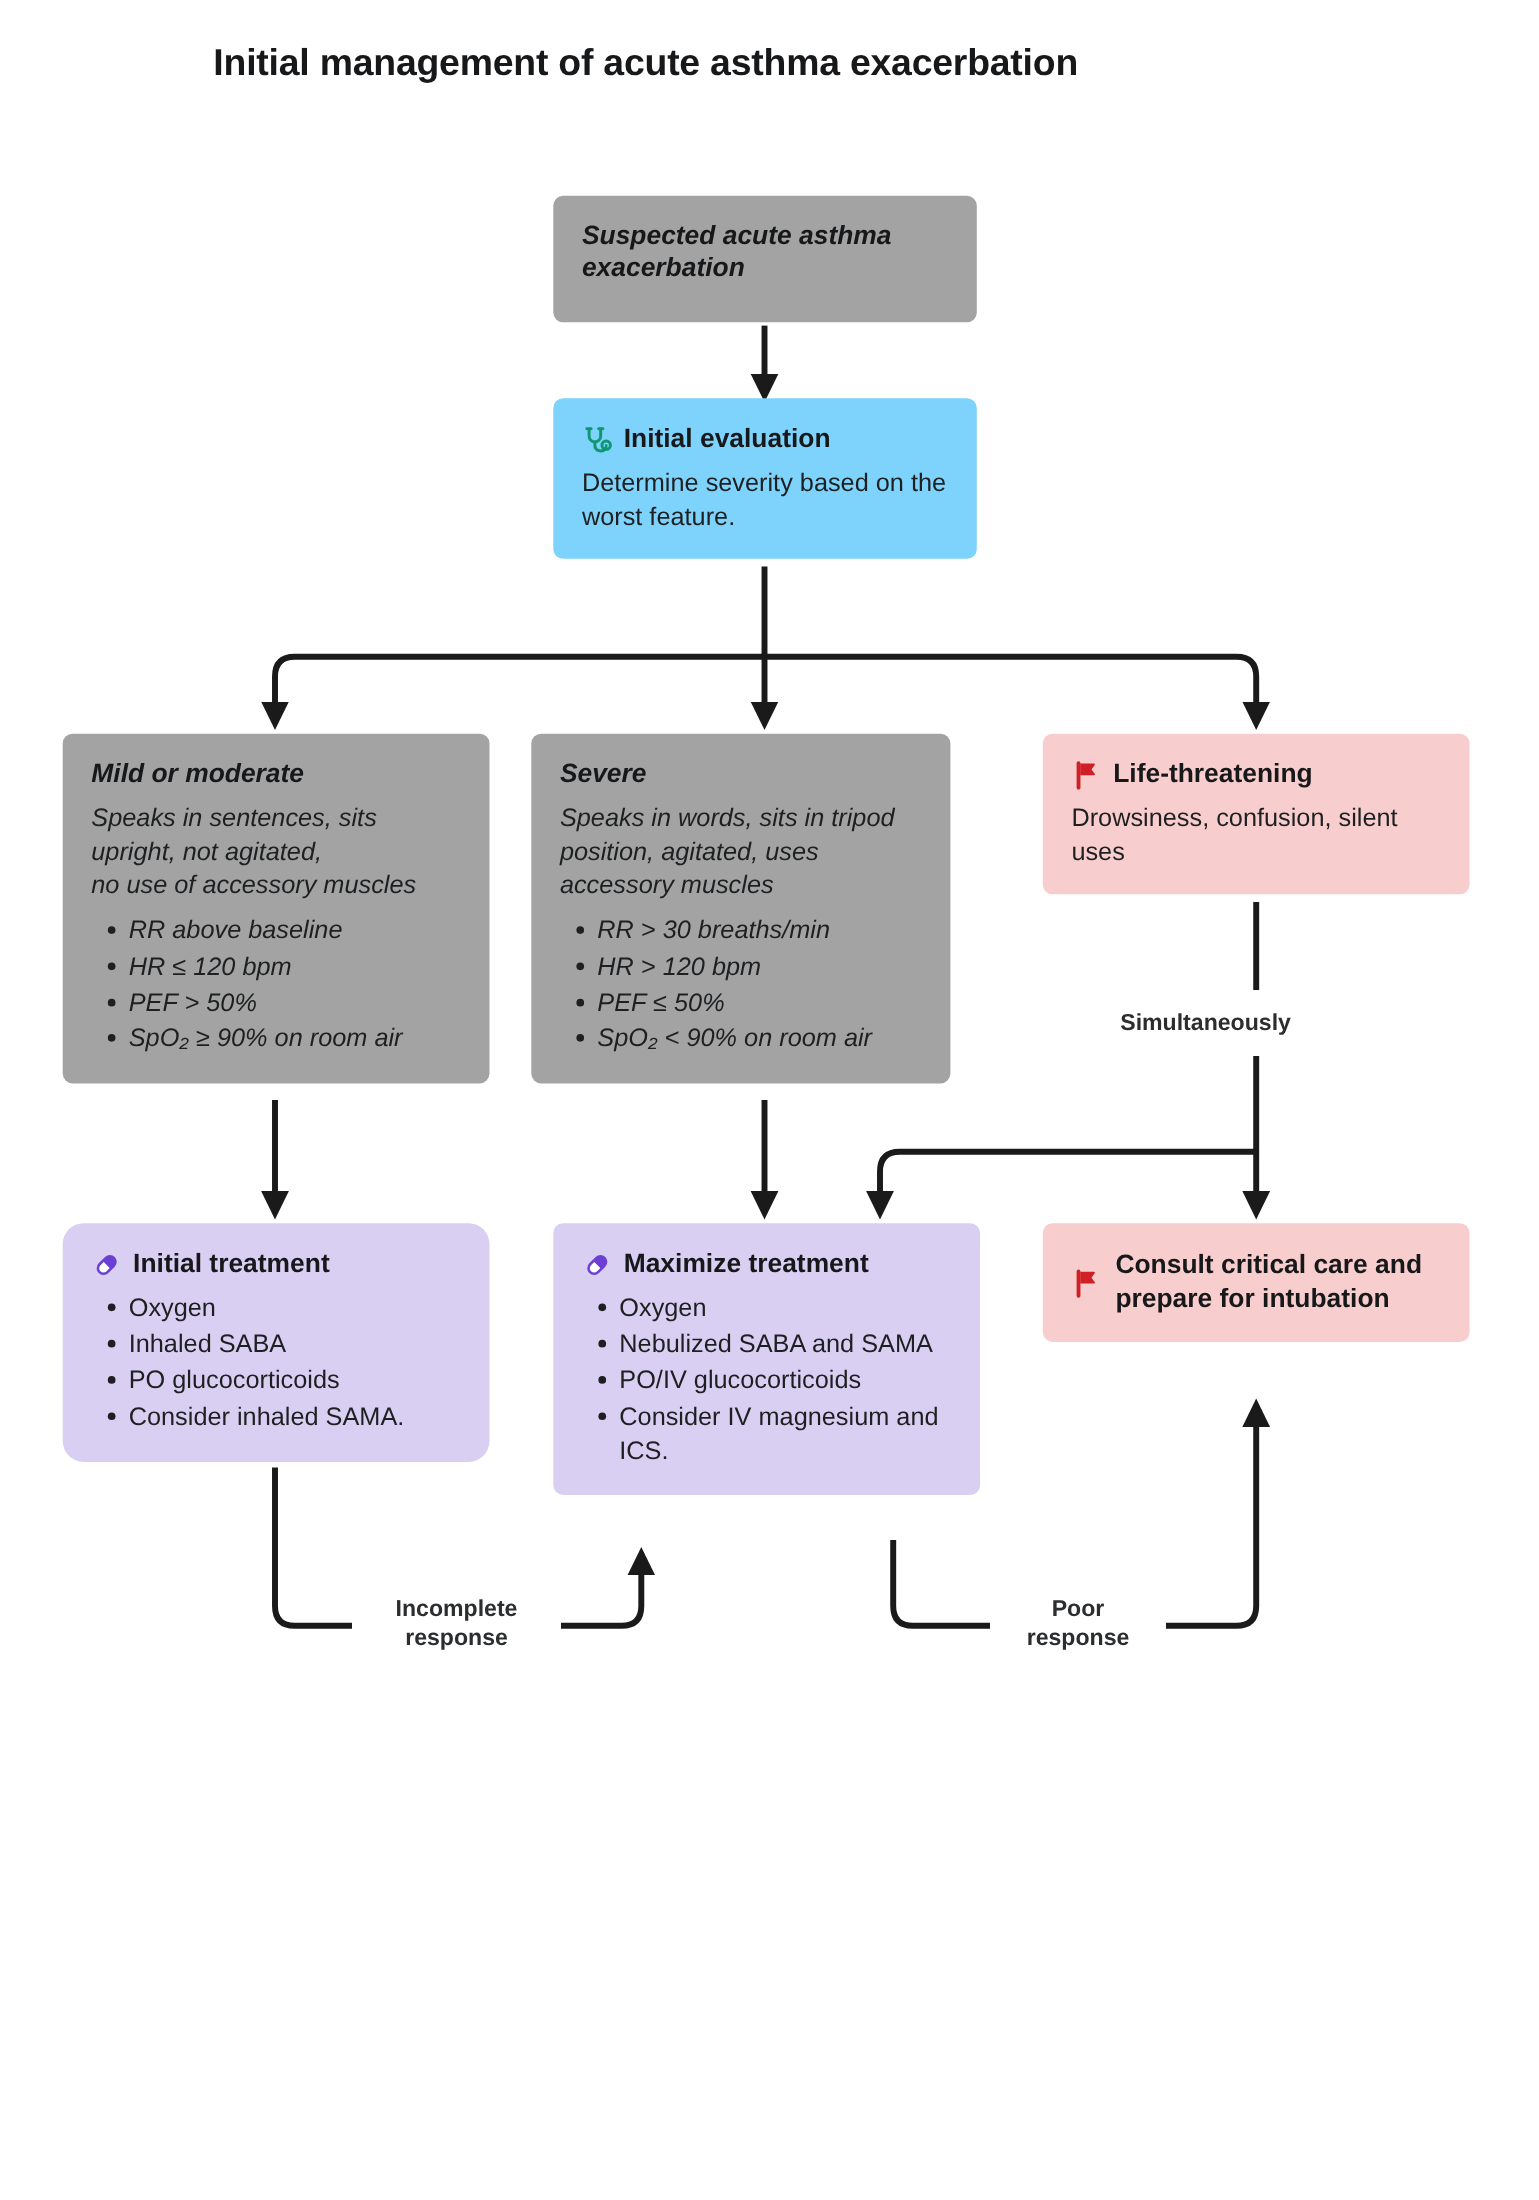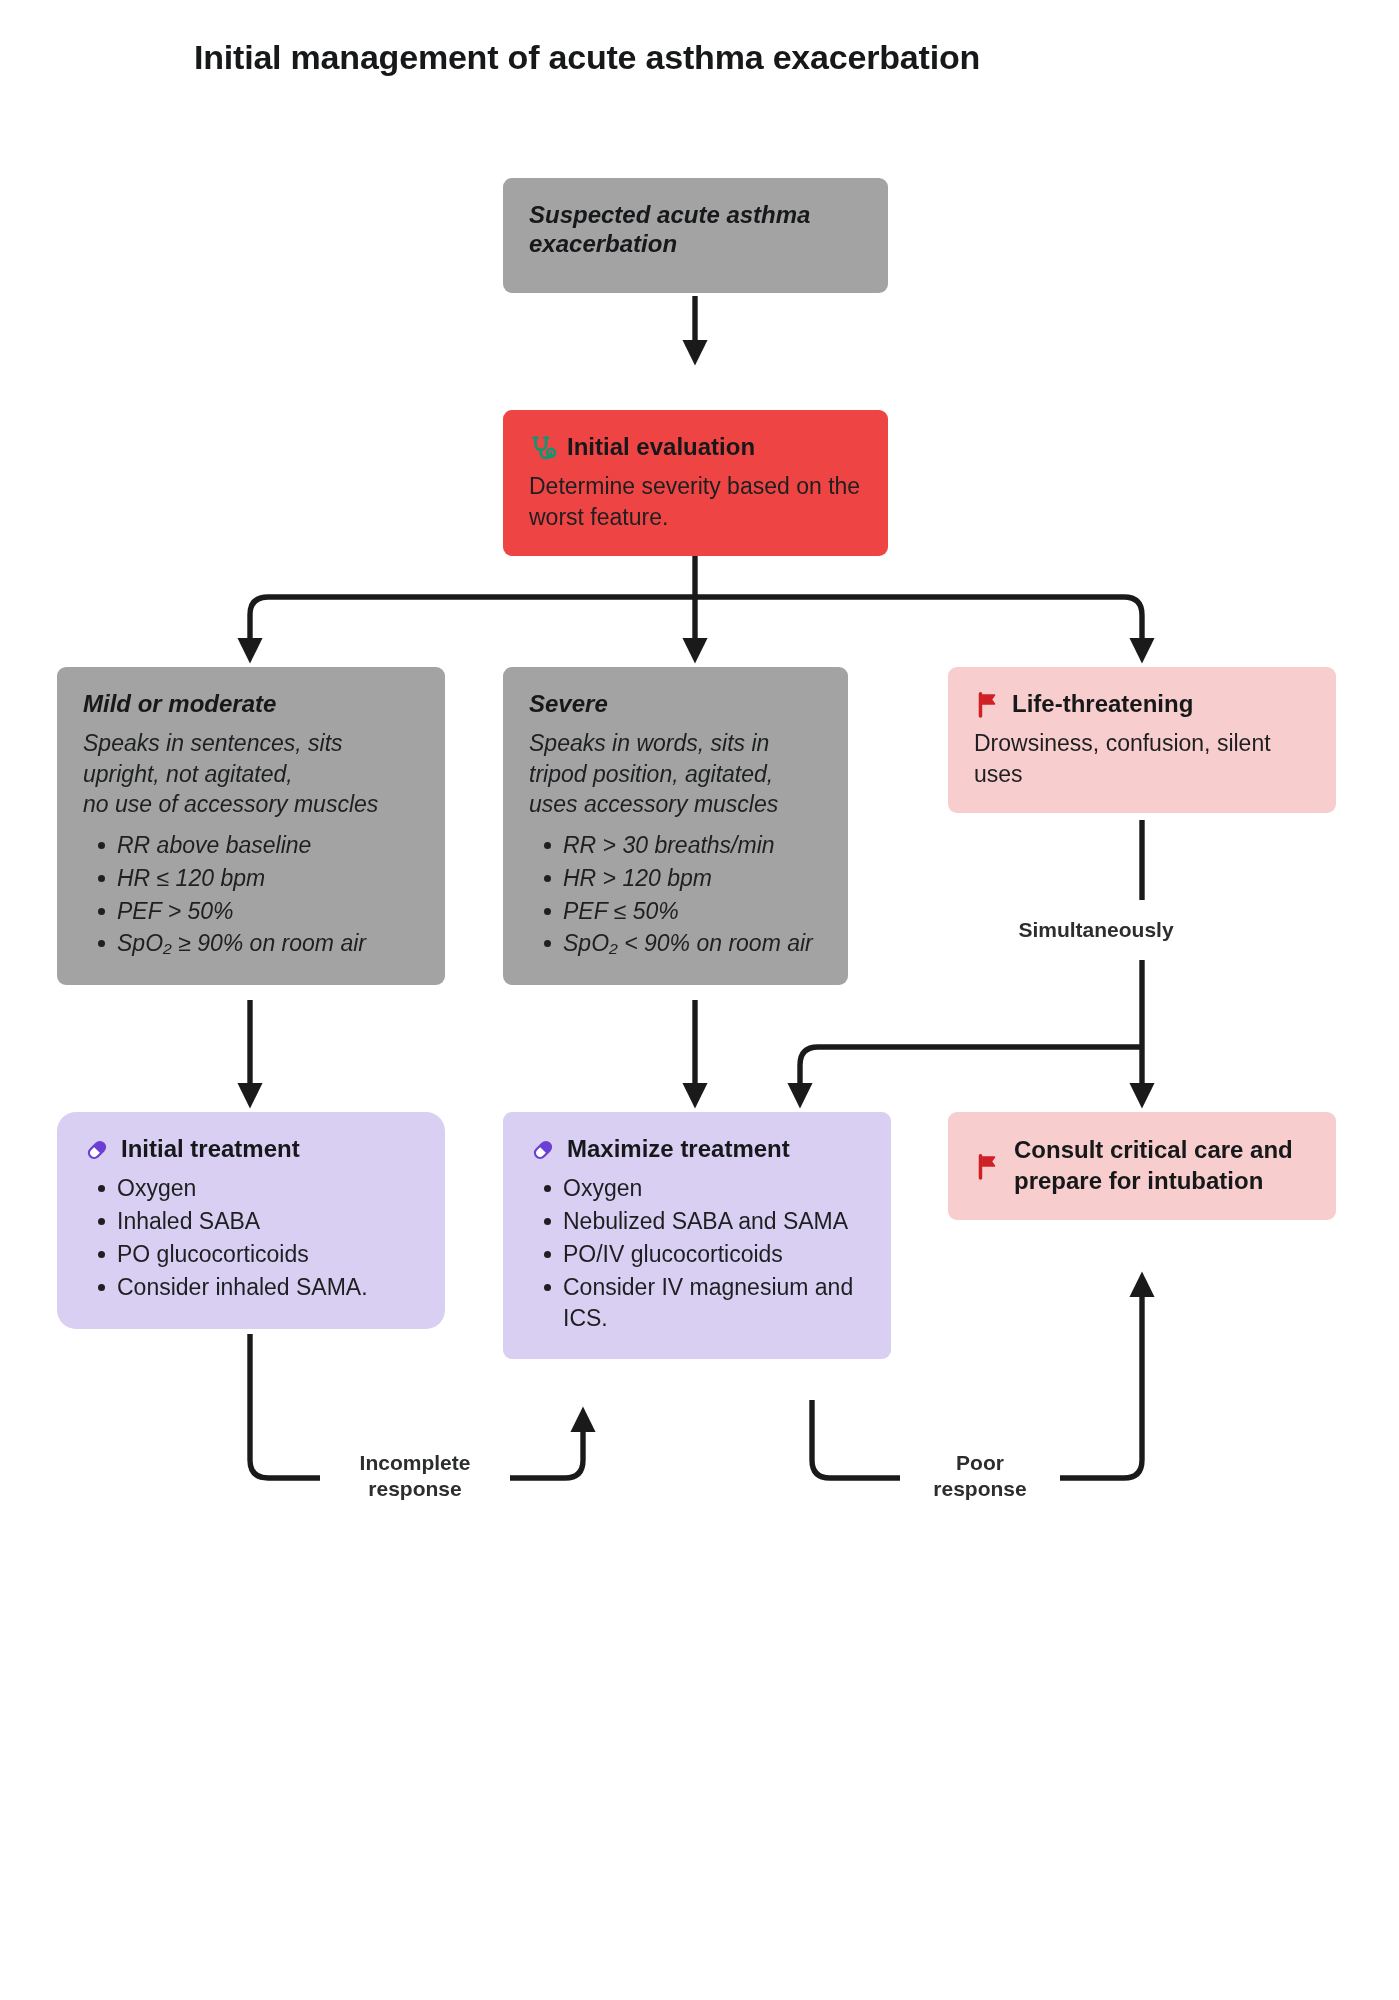--- a/index.html
+++ b/index.html
@@ -49,21 +49,21 @@
 
   
   .node {
     position: absolute;
     z-index: 2;
     border-radius: 9px;
     box-sizing: border-box;
     padding: 22px 26px 24px 26px;
   }
   .node.grey  { background: #a3a3a3; font-style: italic; }
-  .node.green { background: #ef4444; margin-top: 48px; }
+  .node.green { background: #7dd3fc; }
   .node.pink  { background: #f8cdcd; }
   .node.lilac { background: #d9cff2; }
 
   .node .hd {
     font-size: 24px;
     font-weight: bold;
     line-height: 1.22;
     color: #17181a;
     margin: 0 0 10px 0;
     display: flex;
@@ -133,21 +133,21 @@
     line-height: 1.25;
     background: #ffffff;
     padding: 2px 8px;
     box-sizing: border-box;
   }
 
   
   #n-suspect  { left: 503px;  top: 178px;  width: 385px; }
   #n-eval     { left: 503px;  top: 362px;  width: 385px; }
   #n-mild     { left: 57px;   top: 667px;  width: 388px; }
-  #n-severe   { left: 503px;  top: 667px;  width: 345px; }
+  #n-severe   { left: 483px;  top: 667px;  width: 381px; }
   #n-life     { left: 948px;  top: 667px;  width: 388px; }
   #n-initial  { left: 57px;   top: 1112px; width: 388px; border-radius: 19px; }
   #n-max      { left: 503px;  top: 1112px; width: 388px; }
   #n-consult  { left: 948px;  top: 1112px; width: 388px; }
 
   #lab-simul  { left: 976px; top: 915px;  width: 240px; }
   #lab-incomp { left: 320px;  top: 1448px; width: 190px; }
   #lab-poor   { left: 900px;  top: 1448px; width: 160px; }
 </style>
 </head>

